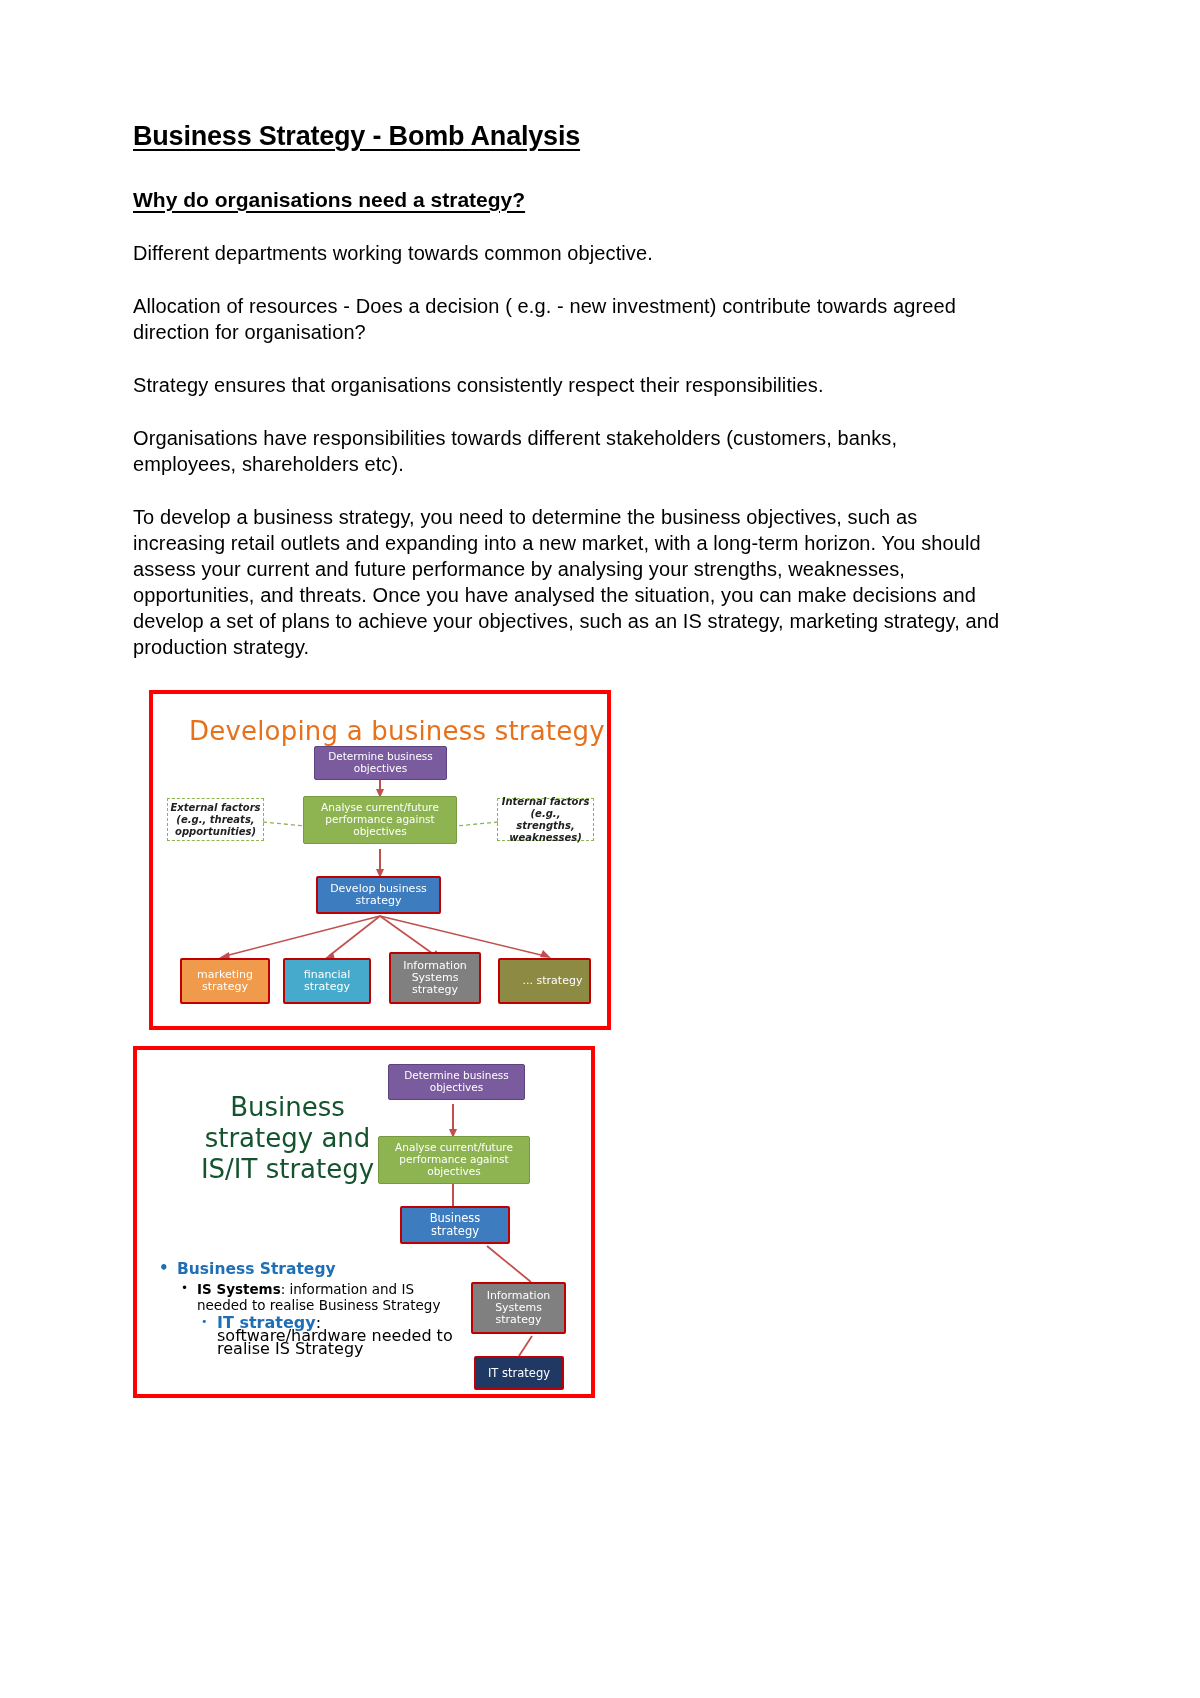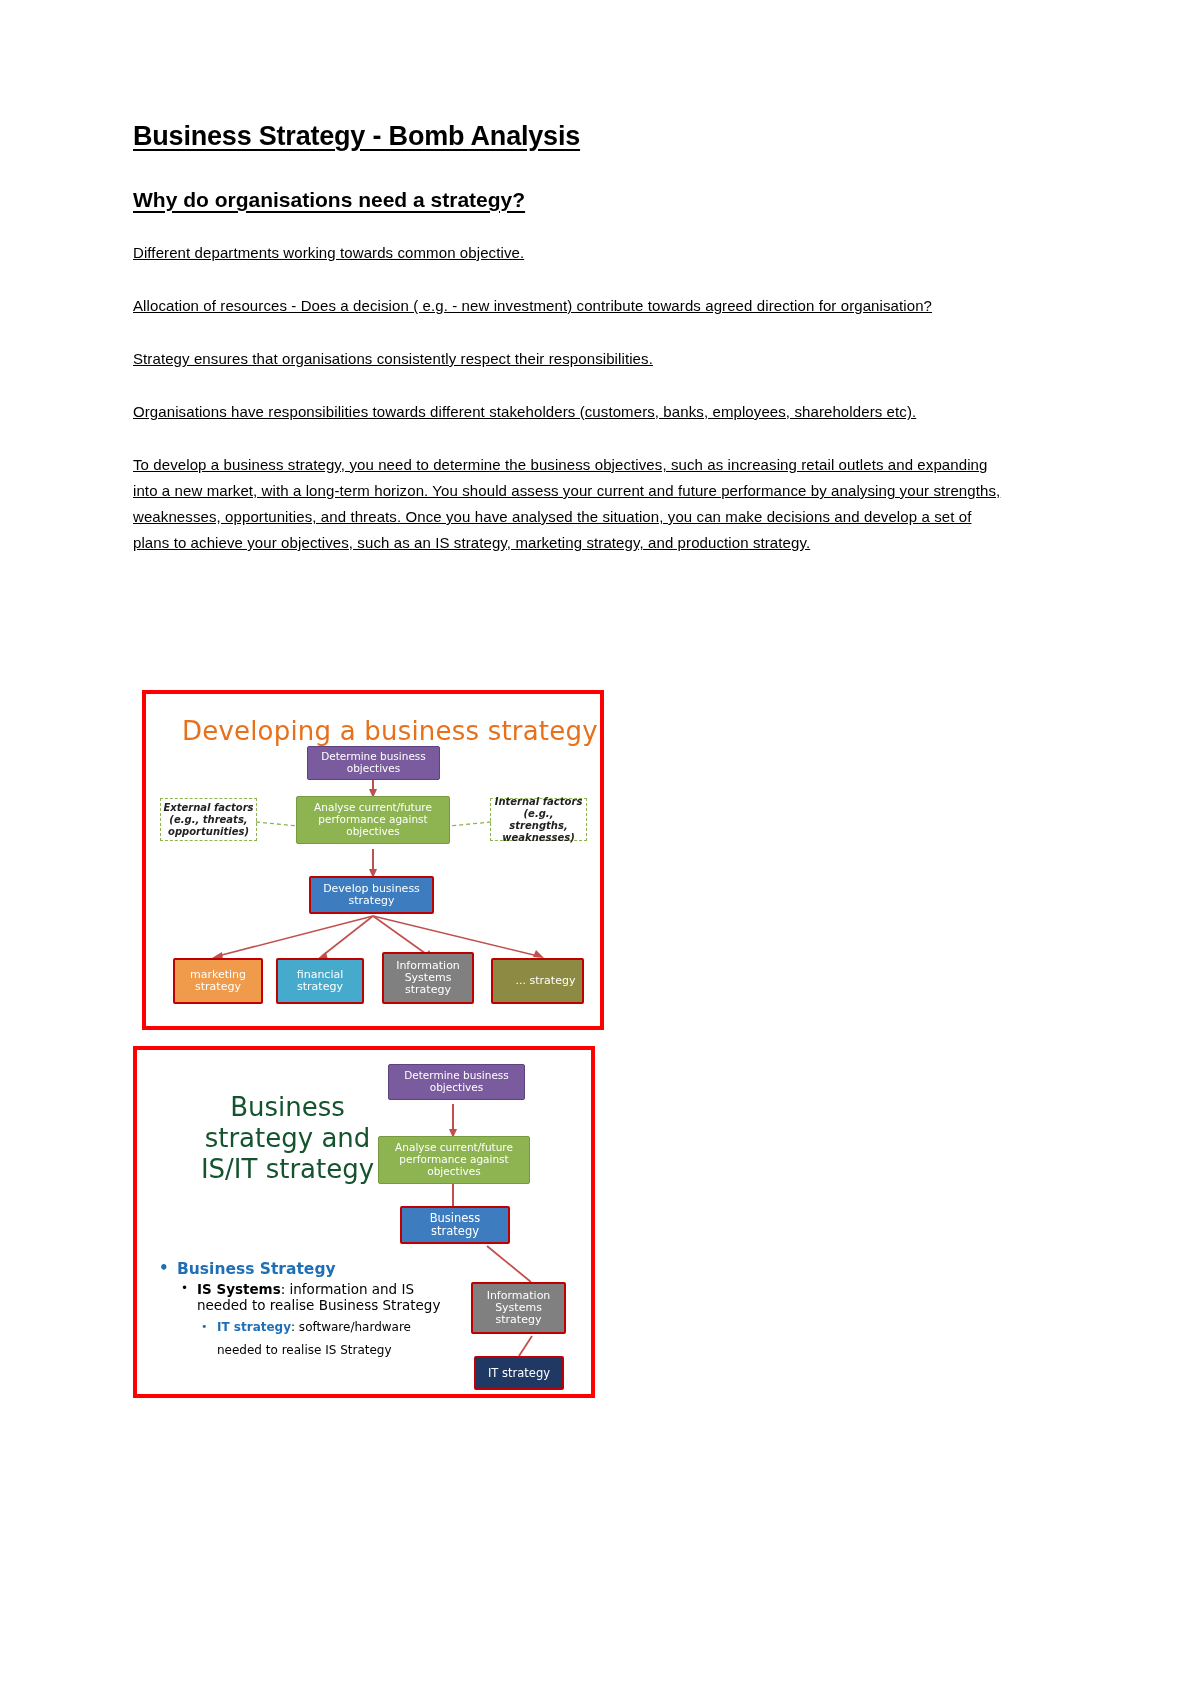--- a/index.html
+++ b/index.html
@@ -32,35 +32,34 @@
   }
   h2.doc-sub{
     font-size:21px;
     font-weight:bold;
     margin:33px 0 0 0;
     text-decoration:underline;
     text-underline-offset:4px;
     line-height:1.25;
   }
   p.body-para{
-    font-size:15px;
+    font-size:20px;
     line-height:26px;
     margin:27px 0 0 0;
     letter-spacing:0.1px;
-    text-decoration:underline;
   }
 
   
   .slide{
     position:absolute;
     border:4px solid #ff0000;
     background:#ffffff;
     box-sizing:border-box;
   }
-  #slide1{left:142px;top:690px;width:462px;height:340px;}
+  #slide1{left:149px;top:690px;width:462px;height:340px;}
   #slide2{left:133px;top:1046px;width:462px;height:352px;}
 
   .slide-title-1{
     position:absolute;left:36px;top:22px;
     font-size:26px;color:#E8701A;
     font-family:"DejaVu Sans", sans-serif;
     font-weight:400;
     letter-spacing:0.2px;
     white-space:nowrap;
   }
@@ -119,22 +118,22 @@
     font-size:15.5px;font-weight:bold;color:#1F6FB6;
     padding-left:22px;position:relative;
   }
   .b1::before{content:"\2022";position:absolute;left:4px;top:-1px;color:#1F6FB6;font-size:15px;}
   .b2{
     font-size:13.5px;color:#000;margin-top:3px;
     padding-left:42px;position:relative;line-height:16px;
   }
   .b2::before{content:"\2022";position:absolute;left:26px;top:-1px;color:#000;font-size:12px;}
   .b3{
-    font-size:12px;color:#000;margin-top:3px;
-    padding-left:62px;position:relative;line-height:23px;
+    font-size:16px;color:#000;margin-top:3px;
+    padding-left:62px;position:relative;line-height:13px;
   }
   .b3::before{content:"\2022";position:absolute;left:46px;top:-1px;color:#1F6FB6;font-size:11px;}
   .bold-inline{font-weight:bold;}
   .bold-blue{font-weight:bold;color:#1F6FB6;}
 </style>
 </head>
 <body>
 
 <div class="page">
 

